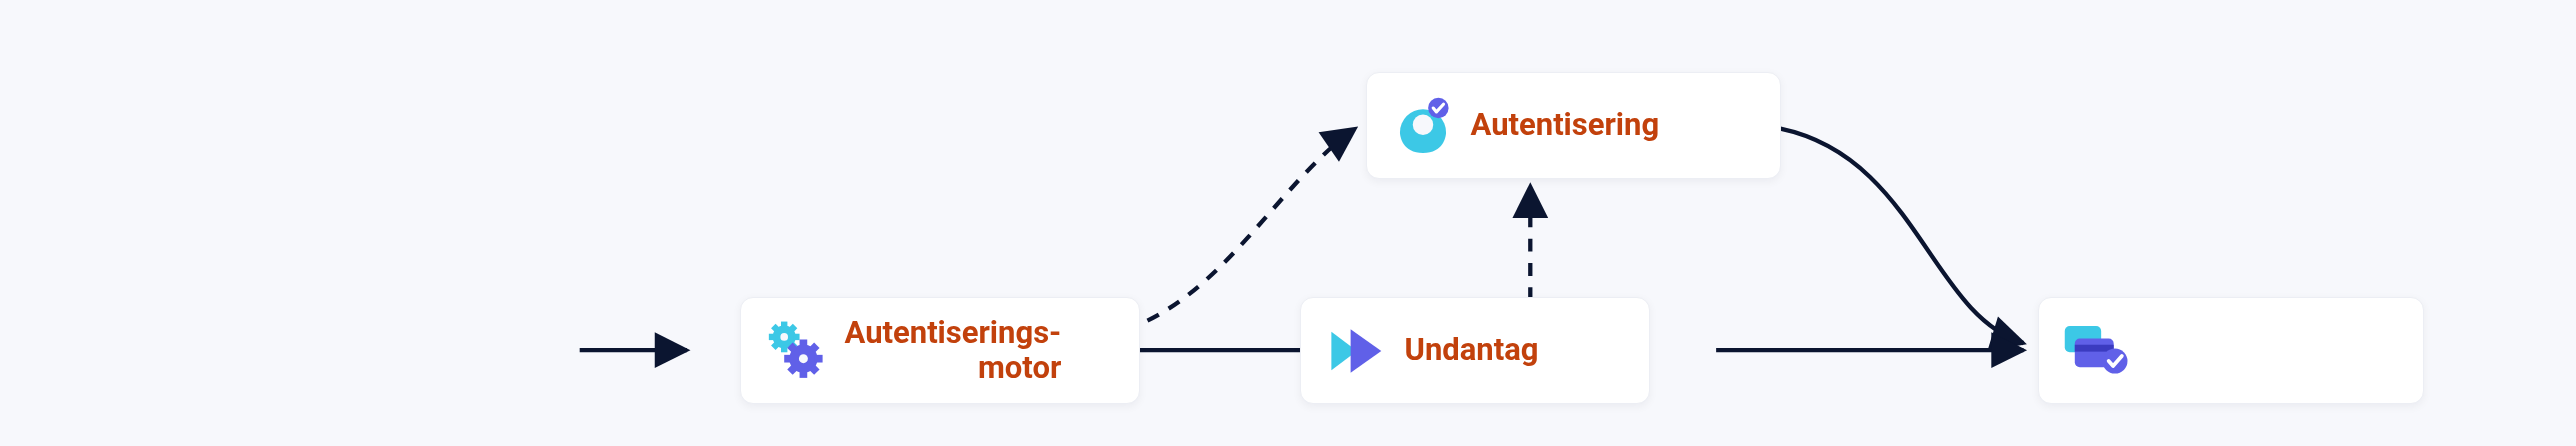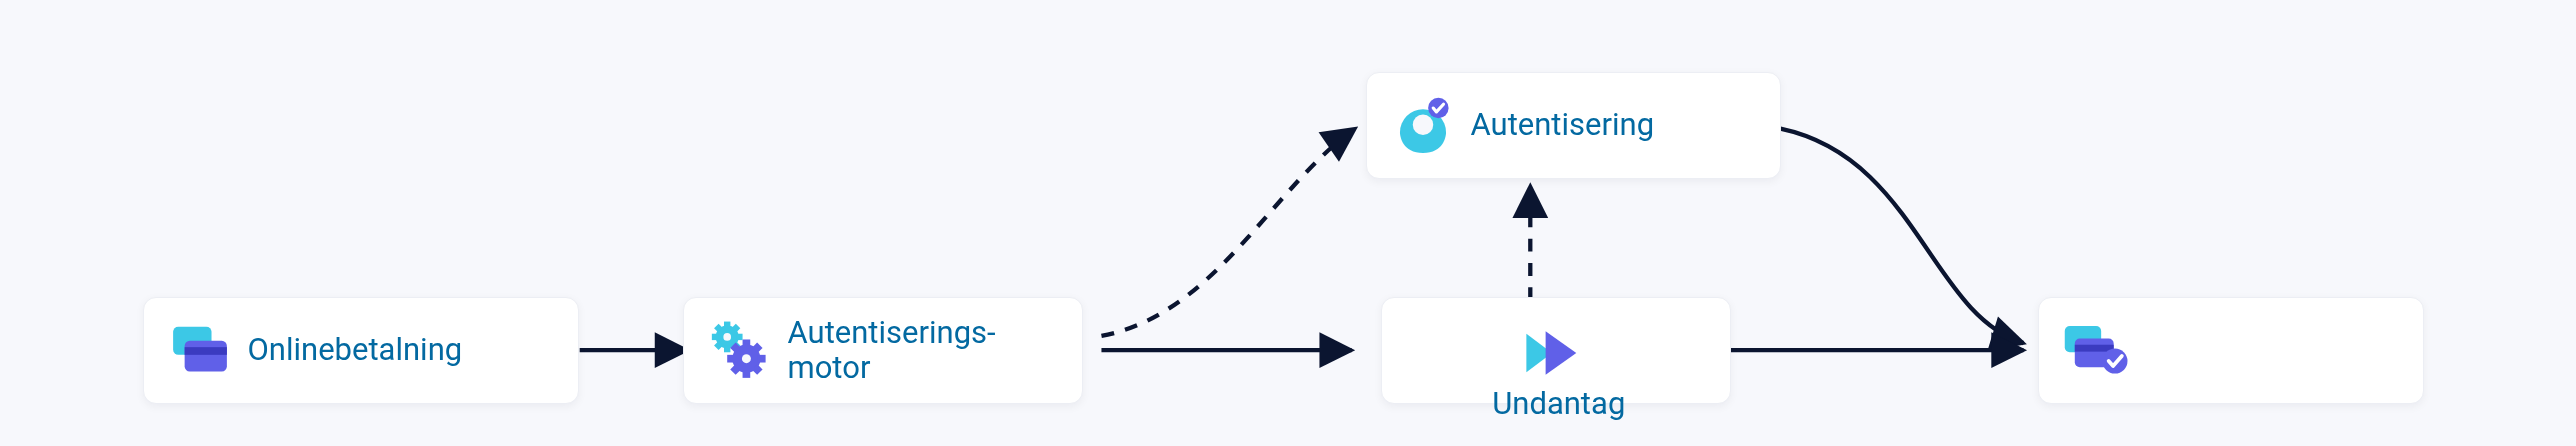--- a/index.html
+++ b/index.html
@@ -30,25 +30,26 @@
   .node .icon-wrap {
     width: 69px;
     height: 69px;
     flex: 0 0 69px;
     display: flex;
     align-items: center;
     justify-content: center;
   }
   .node .label {
     font-size: 31px;
-    font-weight: 400;
-    color: #0369a1;
+    font-weight: 700;
+    color: #c2410c;
     line-height: 1.1;
     margin-left: 13px;
     white-space: pre-line;
+    text-align: right;
   }
   svg.connectors {
     position: absolute;
     left: 0;
     top: 0;
     width: 2576px;
     height: 446px;
     pointer-events: none;
   }
 </style>
@@ -70,32 +71,22 @@
 
     <path d="M 1540 470 C 1700 440, 1780 260, 1895 180" stroke="#0b1530" stroke-width="6" fill="none" stroke-dasharray="18 16" marker-end="url(#arrow)"></path>
 
     <path d="M 2140 420 L 2140 260" stroke="#0b1530" stroke-width="6" fill="none" stroke-dasharray="18 16" marker-end="url(#arrow)"></path>
 
     <path d="M 2490 180 C 2680 220, 2700 440, 2830 480" stroke="#0b1530" stroke-width="6" fill="none" marker-end="url(#arrow)"></path>
 
     <path d="M 2400 490 L 2830 490" stroke="#0b1530" stroke-width="6" fill="none" marker-end="url(#arrow)"></path>
   </svg>
 
-  <div class="node" style="left:143px; top:297px; width:436px; height:107px;">
-    <span class="icon-wrap">
-      <svg viewBox="0 0 100 100" width="64" height="64">
-        <rect x="8" y="12" width="60" height="44" rx="8" fill="#3cc8e6"></rect>
-        <rect x="26" y="34" width="66" height="48" rx="8" fill="#6060e8"></rect>
-        <rect x="26" y="44" width="66" height="12" fill="#3b3bc0"></rect>
-      </svg>
-    </span>
-    <span class="label">Onlinebetalning</span>
-  </div>
 
-  <div class="node" style="left:683px; top:297px; width:400px; height:107px;">
+  <div class="node" style="left:740px; top:297px; width:400px; height:107px;">
     <span class="icon-wrap">
       <svg viewBox="0 0 100 100" width="64" height="64">
         <g transform="translate(30,28)">
           <circle r="18" fill="#3cc8e6"></circle>
           <g stroke="#3cc8e6" stroke-width="10">
             <line x1="0" y1="-24" x2="0" y2="-14"></line>
               <line x1="0" y1="24" x2="0" y2="14"></line>
             <line x1="-24" y1="0" x2="-14" y2="0"></line>
               <line x1="24" y1="0" x2="14" y2="0"></line>
             <line x1="-17" y1="-17" x2="-10" y2="-10"></line>
@@ -130,21 +121,21 @@
       <svg viewBox="0 0 100 100" width="64" height="64">
         <path d="M50 92 C18 92 14 66 14 60 A36 36 0 0 1 86 60 C86 66 82 92 50 92 Z" fill="#3cc8e6"></path>
         <circle cx="50" cy="48" r="16" fill="#f7f8fc"></circle>
         <circle cx="74" cy="22" r="16" fill="#6060e8"></circle>
         <path d="M66 22 l5 6 l11 -12" stroke="#ffffff" stroke-width="5" fill="none" stroke-linecap="round" stroke-linejoin="round"></path>
       </svg>
     </span>
     <span class="label">Autentisering</span>
   </div>
 
-  <div class="node" style="left:1381px; top:297px; width:350px; height:107px;flex-direction:column;">
+  <div class="node" style="left:1300px; top:297px; width:350px; height:107px;">
     <span class="icon-wrap">
       <svg viewBox="0 0 100 100" width="64" height="64">
         <path d="M10 20 L50 50 L10 80 Z" fill="#3cc8e6"></path>
         <path d="M40 16 L88 50 L40 84 Z" fill="#6060e8"></path>
       </svg>
     </span>
     <span class="label">Undantag</span>
   </div>
 
   <div class="node" style="left:2038px; top:297px; width:386px; height:107px;">

